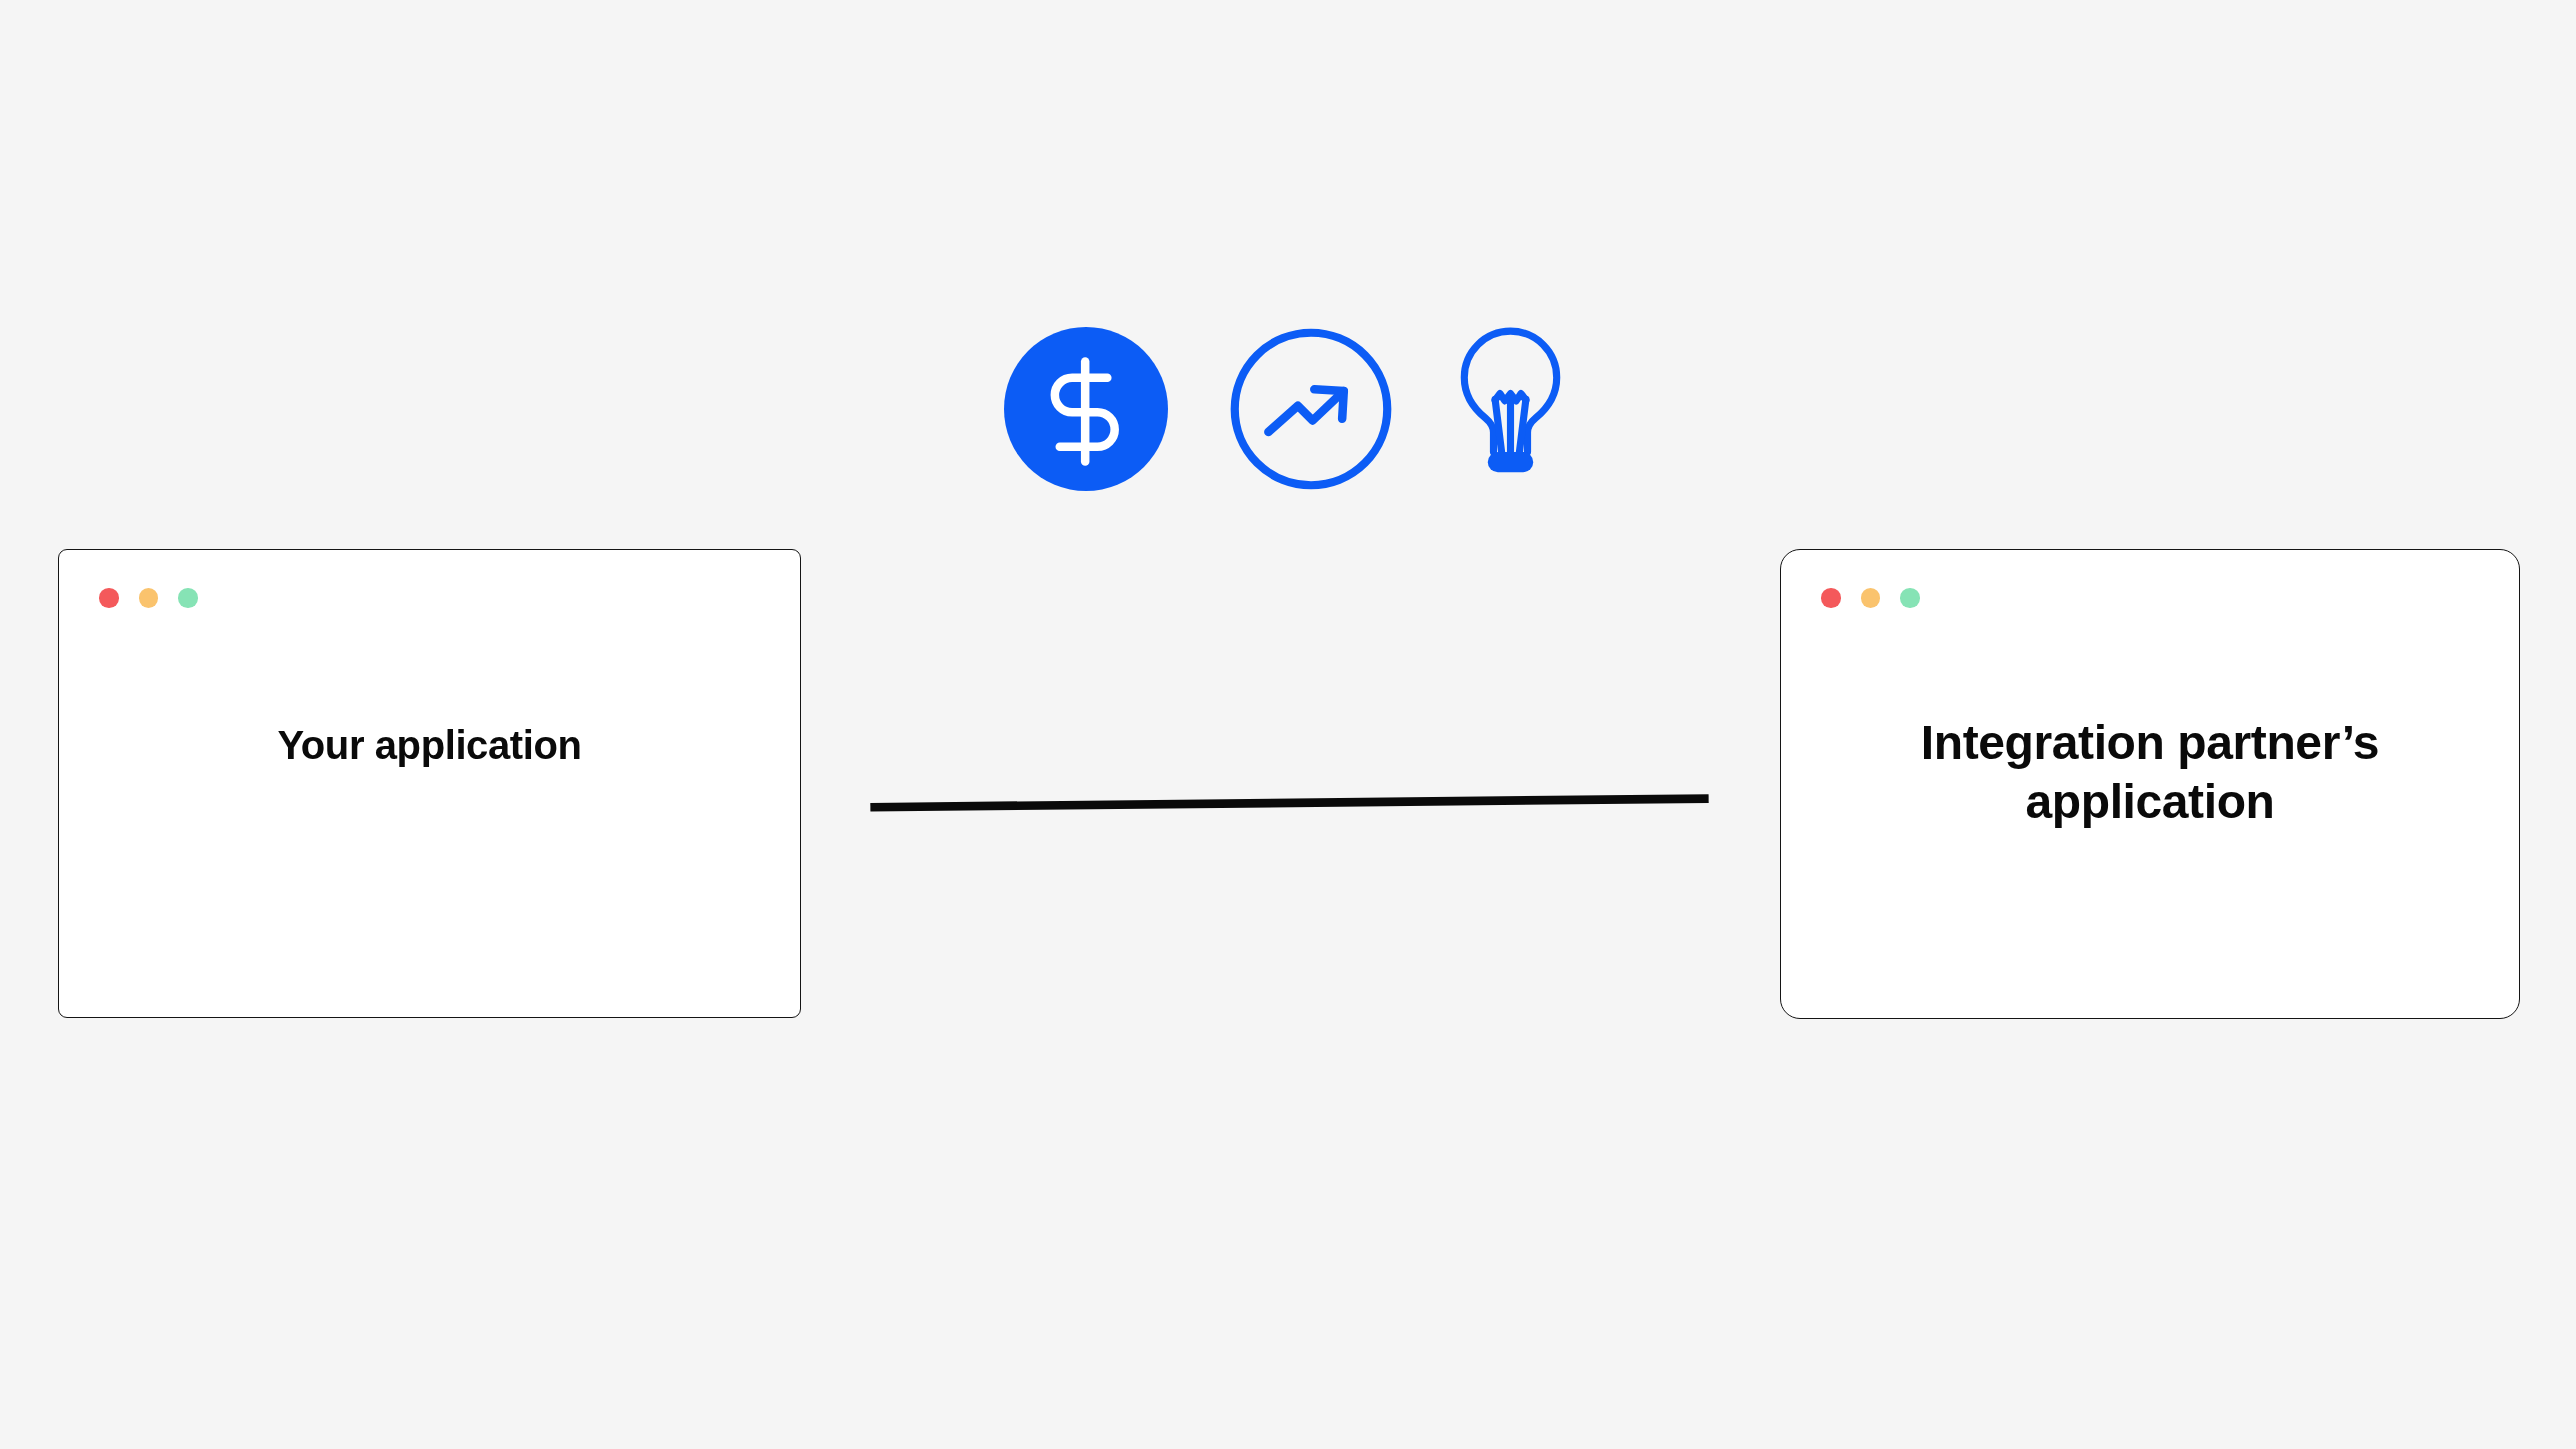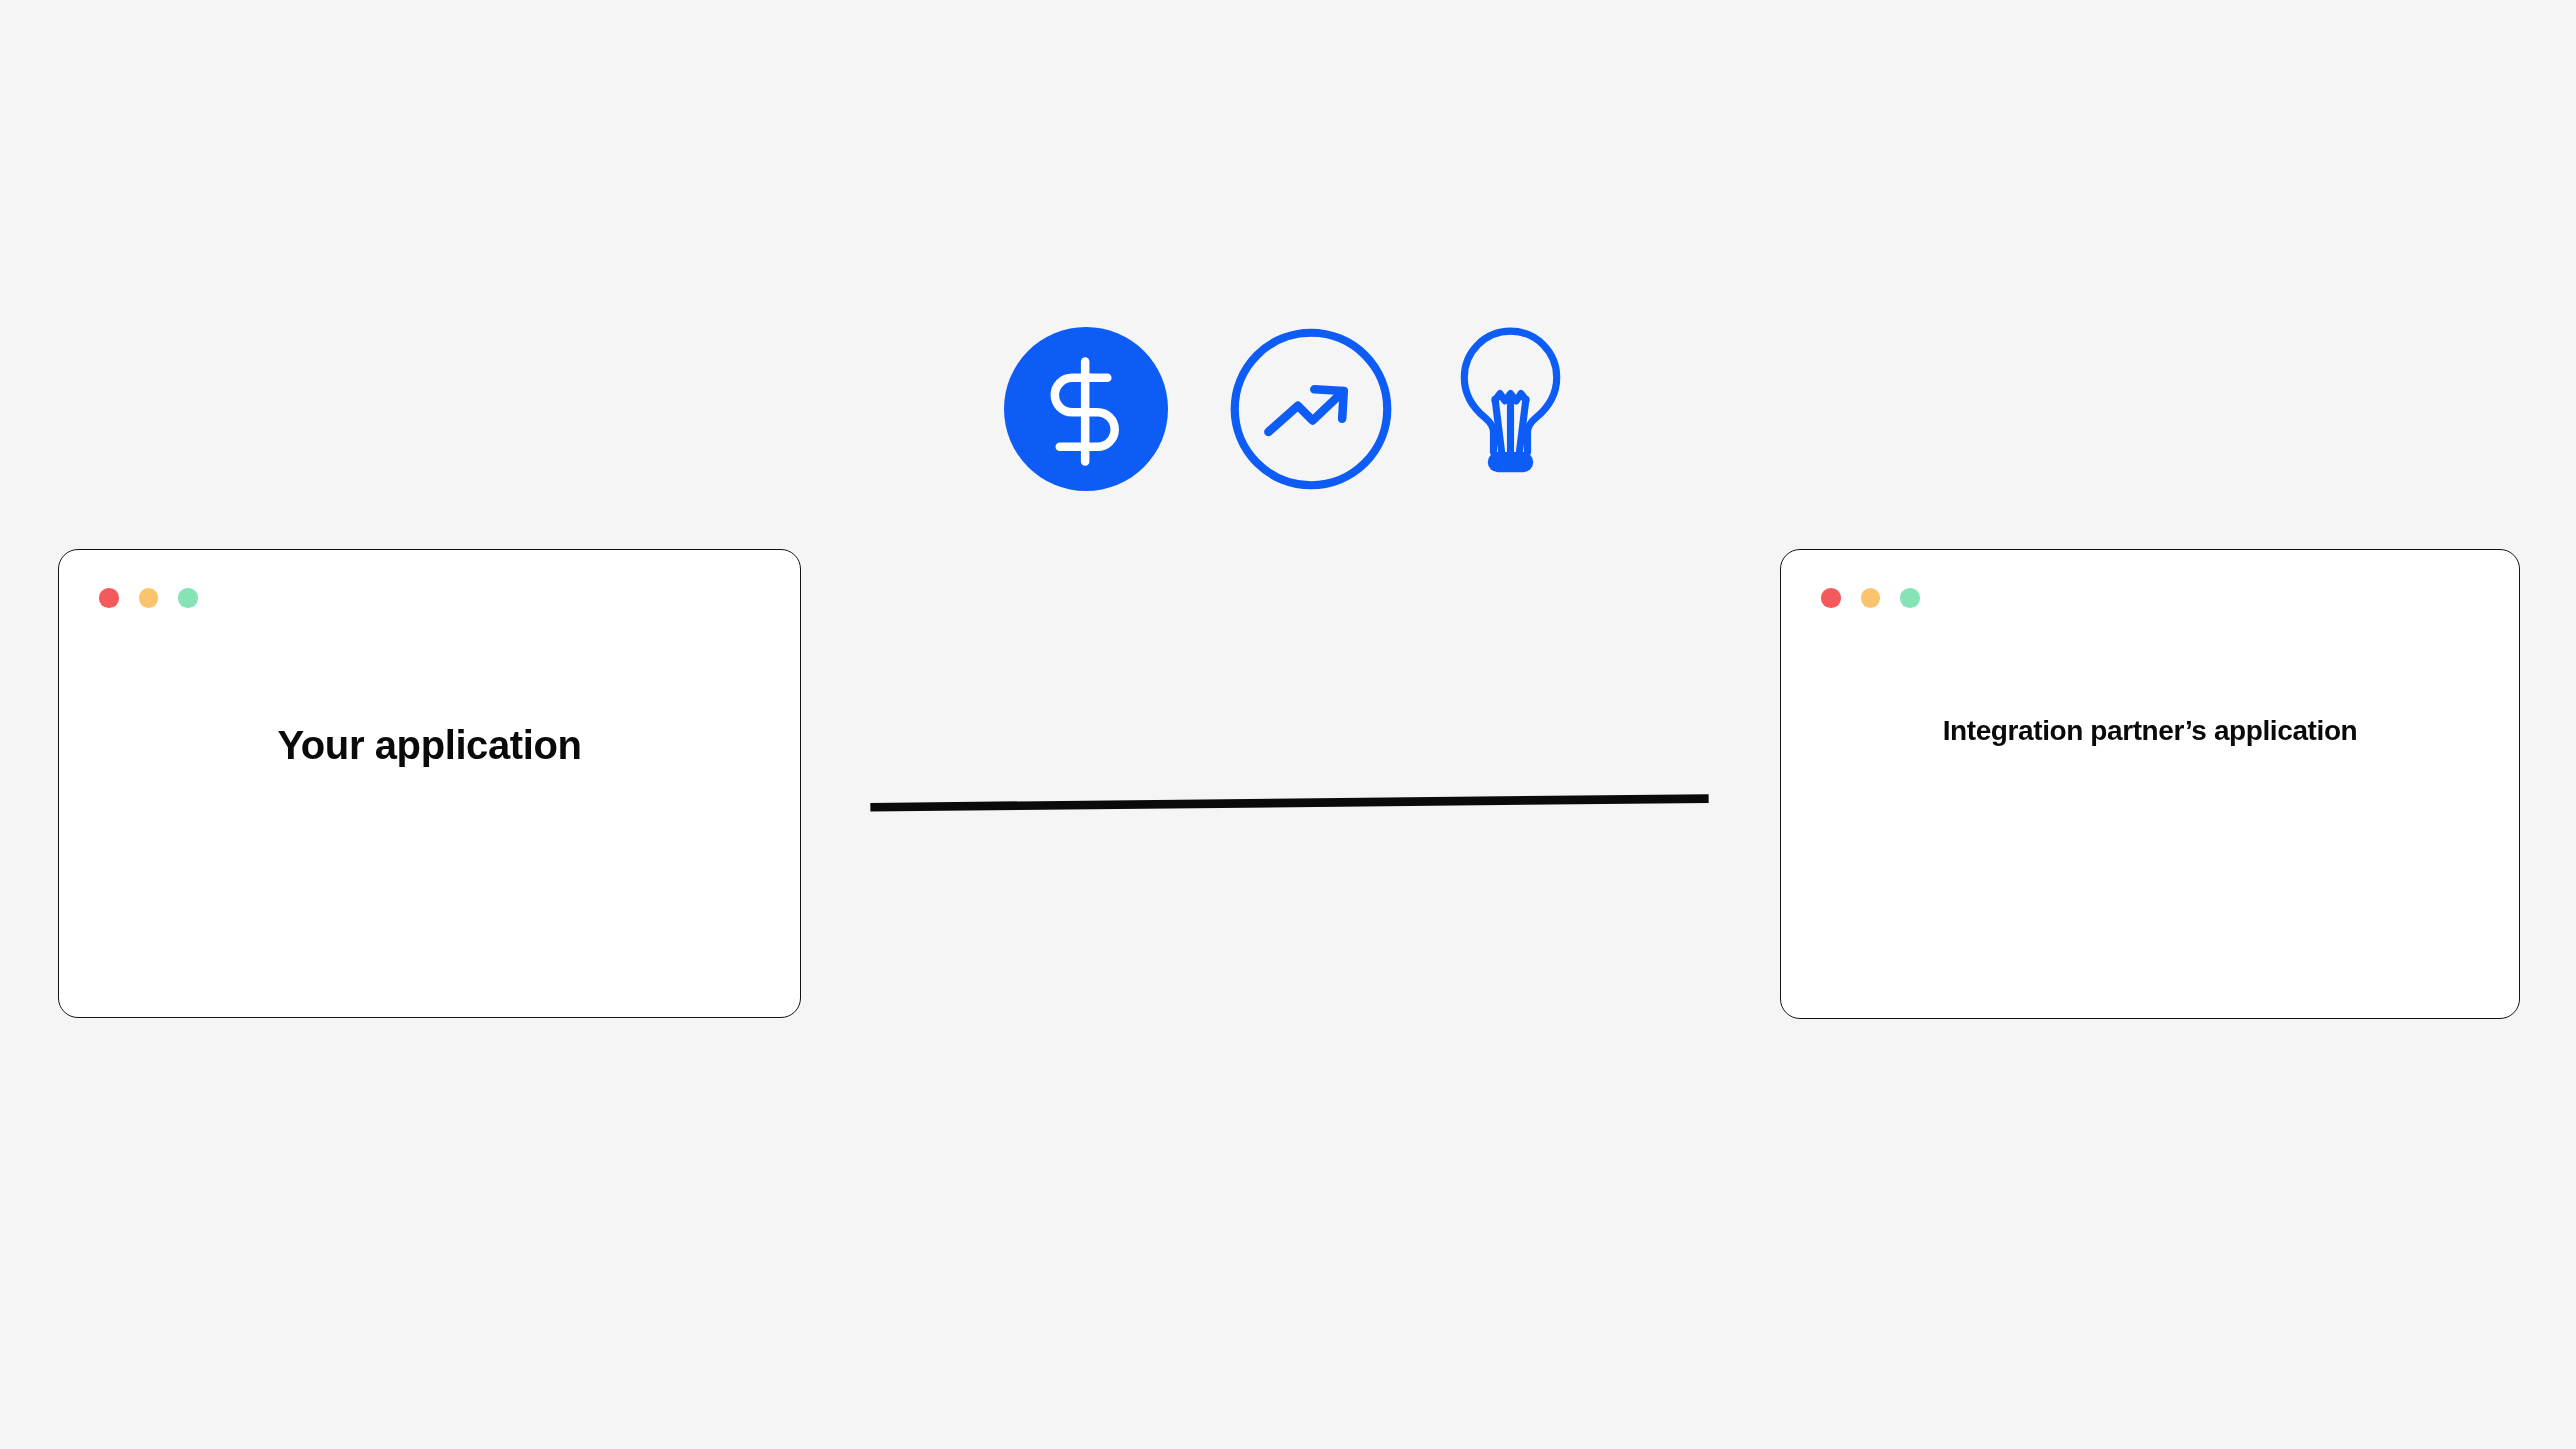--- a/index.html
+++ b/index.html
@@ -40,21 +40,21 @@
   #icon-bulb    { left: 453px; width: 107px; height: 164px; }
 
   
   .card {
     position: absolute;
     background: #ffffff;
     border: 1.1px solid #141414;
     border-radius: 20px;
     box-sizing: border-box;
   }
-  #card-left  { left: 58px;   top: 549px; width: 743px; height: 469px; }
+  #card-left  { left: 58px;   top: 549px; width: 743px; height: 469px; border-radius: 9px; }
   #card-right { left: 1780px; top: 549px; width: 740px; height: 470px; }
 
   .dots {
     position: absolute;
     top: 38px;
     left: 40px;
     display: flex;
     gap: 20px;
   }
   .dot {
@@ -73,21 +73,21 @@
     line-height: 1.22;
     letter-spacing: -0.4px;
     font-family: "Liberation Sans", sans-serif;
   }
   #card-left .card-title {
     top: 171px;
     font-size: 40px;
   }
   #card-right .card-title {
     top: 164px;
-    font-size: 28px;
+    font-size: 48px;
     padding: 0 87px;
   }
 
   
   #connector {
     position: absolute;
     left: 865px;
     top: 771px;
     width: 849px;
     height: 47px;

